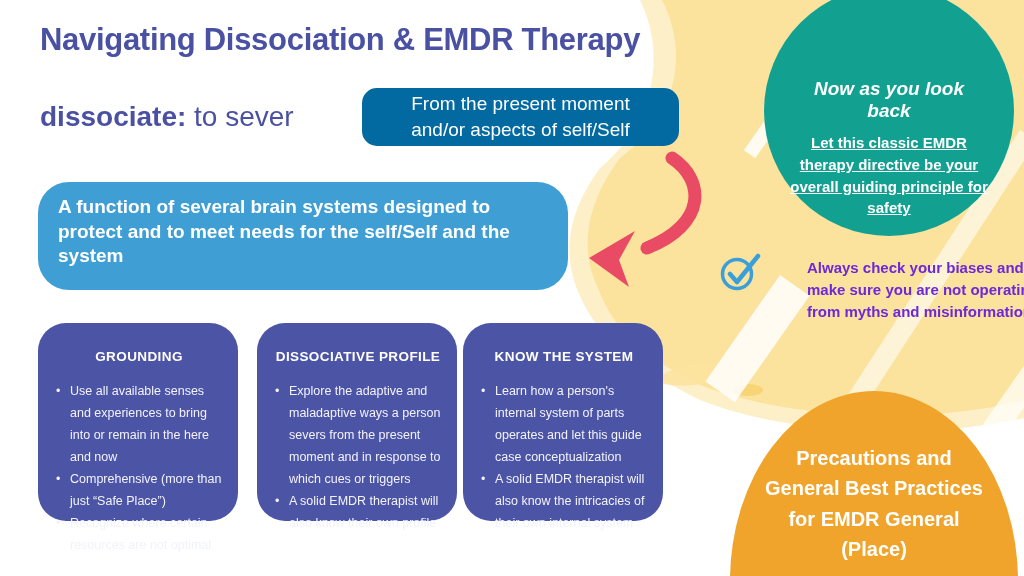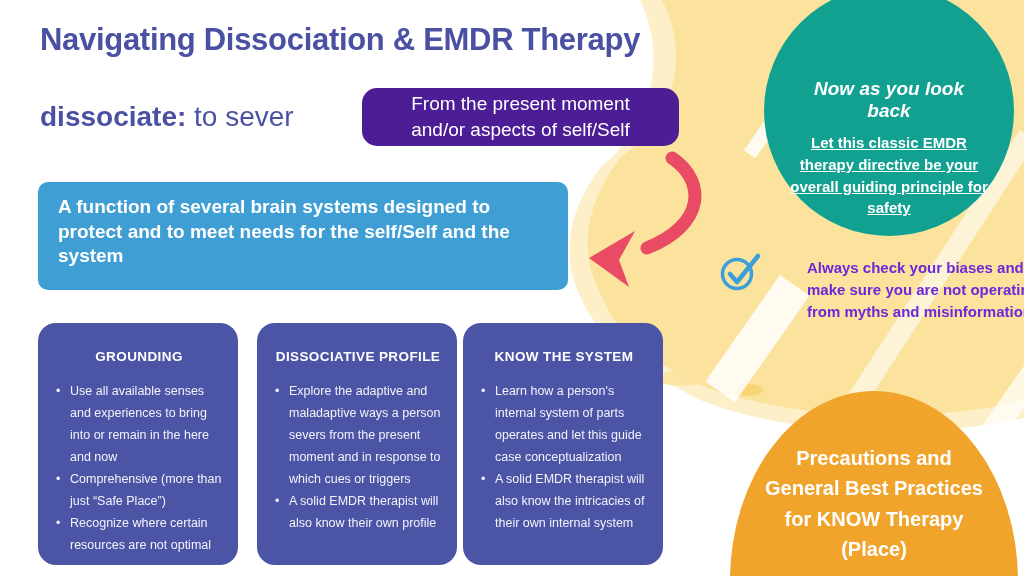--- a/index.html
+++ b/index.html
@@ -17,27 +17,27 @@
   }
   .definition {
     position: absolute; left: 40px; top: 101px; z-index: 3;
     font-size: 28px; color: #4a51a3;
   }
   .definition .term { font-weight: bold; }
   .definition .meaning { font-weight: normal; margin-top: 9px; }
 
   .from-box {
     position: absolute; left: 362px; top: 88px; width: 317px; height: 58px; z-index: 3;
-    background: #4c1d95; border-radius: 15px;
+    background: #0369a1; border-radius: 15px;
     display: flex; align-items: center; justify-content: center; text-align: center;
     color: #ffffff; font-size: 19px; line-height: 1.35; padding: 4px 20px;
   }
   .function-box {
     position: absolute; left: 38px; top: 182px; width: 530px; height: 108px; z-index: 3;
-    background: #3f9fd5; border-radius: 10px;
+    background: #3f9fd5; border-radius: 31px;
     color: #ffffff; font-weight: bold; font-size: 19px; line-height: 1.3;
     padding: 13px 20px 10px 20px;
   }
   .function-box .para2 { margin-top: 16px; }
 
   .teal-circle {
     position: absolute; left: 764px; top: -14px; width: 250px; height: 250px; z-index: 2;
     background: #12a191; border-radius: 50%;
     color: #ffffff; text-align: center;
     padding: 92px 26px 0 26px;
@@ -52,22 +52,22 @@
   }
 
   .orange-circle {
     position: absolute; left: 730px; top: 391px; width: 288px; height: 380px; z-index: 2;
     background: #f0a42c; border-radius: 50%;
     color: #ffffff; text-align: center; padding-top: 52px;
   }
   .orange-circle .line { font-size: 20px; font-weight: bold; line-height: 1.52; }
 
   .card {
-    position: absolute; top: 323px; width: 200px; height: 242px; z-index: 3;
-    background: #4c54a5; border-radius: 18px;
+    position: absolute; top: 323px; width: 200px; height: 198px; z-index: 3;
+    background: #4c54a5; border-radius: 28px;
     color: #f2f3fa; padding: 26px 14px 0 16px;
   }
   .card-1 { left: 38px; }
   .card-2 { left: 257px; }
   .card-3 { left: 463px; }
   .card .card-title {
     text-align: center; font-size: 13.5px; font-weight: bold; color: #ffffff;
     letter-spacing: 0.4px; margin-bottom: 16px;
   }
   .bullet { display: flex; font-size: 12.5px; line-height: 1.76; }
@@ -122,21 +122,21 @@
 
   <svg class="reminder-icon" width="50" height="50" viewBox="0 0 50 50">
     <circle cx="23" cy="24" r="14.5" fill="none" stroke="#3a9fd8" stroke-width="3.5"></circle>
     <path d="M 16,24 L 23,32 L 44,6" fill="none" stroke="#3a9fd8" stroke-width="4.5" stroke-linecap="round" stroke-linejoin="round"></path>
   </svg>
   <div class="reminder-text">Always check your biases and make sure you are not operating from myths and misinformation</div>
 
   <div class="orange-circle">
     <div class="line">Precautions and</div>
     <div class="line">General Best Practices</div>
-    <div class="line">for KNOW Therapy</div>
+    <div class="line">for EMDR General</div>
     <div class="line">(Place)</div>
   </div>
 
   <div class="card card-1">
     <div class="card-title">GROUNDING</div>
     <div class="bullet">
       <span class="dot">•</span>
       <span class="txt">Use all available senses and experiences to bring into or remain in the here and now</span>
     </div>
     <div class="bullet">

